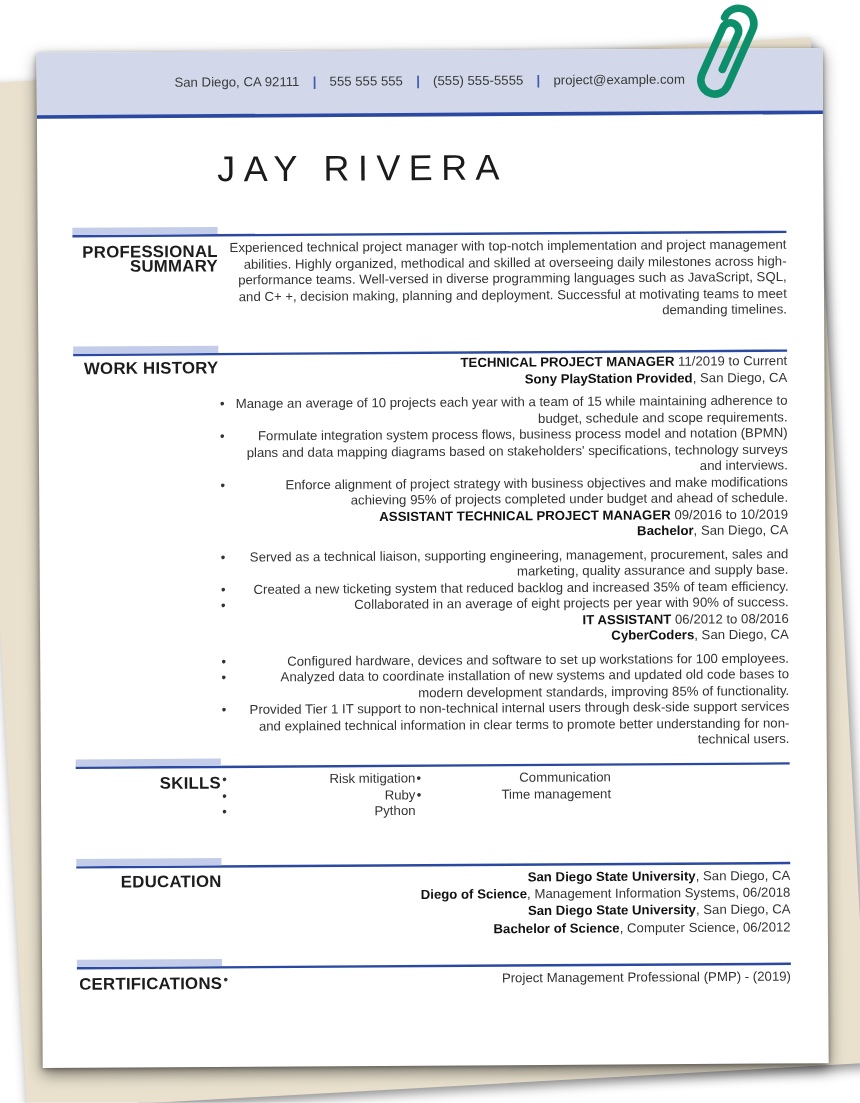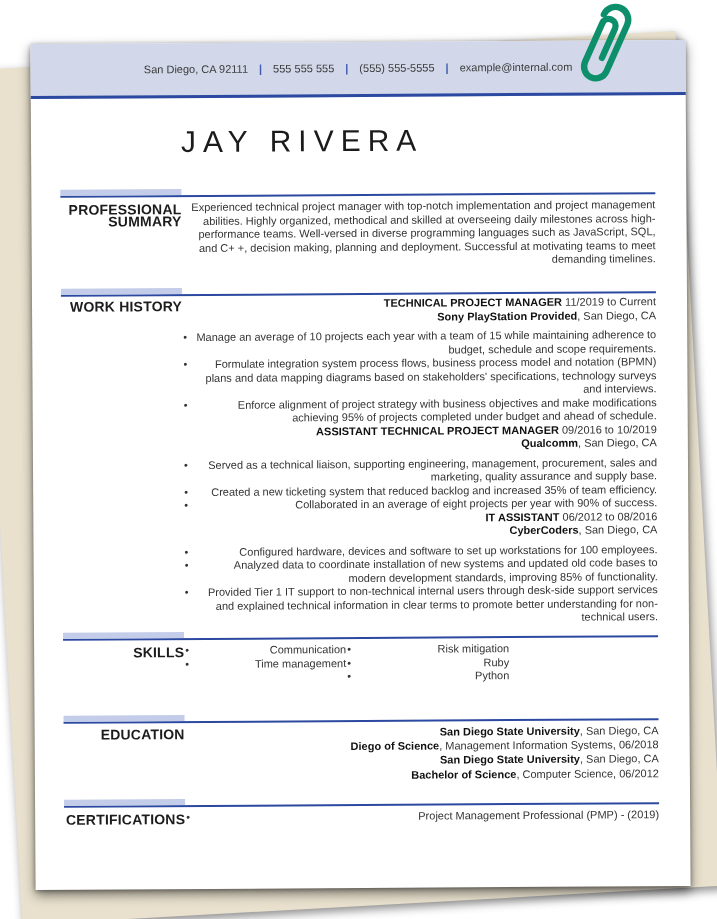--- a/index.html
+++ b/index.html
@@ -69,21 +69,21 @@
 
   <div class="page">
 
     <div class="band">
       <span>San Diego, CA 92111</span>
       <span class="sep">|</span>
       <span>555 555 555</span>
       <span class="sep">|</span>
       <span>(555) 555-5555</span>
       <span class="sep">|</span>
-      <span>example@internal.com</span>
+      <span>project@example.com</span>
     </div>
 
     <div class="name">JAY RIVERA</div>
 
     <div class="divider" style="top:146px">
         <div class="bar"></div>
       </div>
     <div class="divider" style="top:245px">
         <div class="bar"></div>
       </div>
@@ -123,21 +123,21 @@
             <div class="bullet">Enforce alignment of project strategy with business objectives and make modifications achieving 95% of projects completed under budget and ahead of schedule.</div>
           </div>
         </div>
 
         <div>
           <div class="line">
             <span class="b">ASSISTANT TECHNICAL PROJECT MANAGER</span>
             <span>09/2016 to 10/2019</span>
           </div>
           <div class="line">
-            <span class="b">Qualcomm</span><span>, San Diego, CA</span>
+            <span class="b">Bachelor</span><span>, San Diego, CA</span>
           </div>
           <div class="bullets">
             <div class="bullet">Served as a technical liaison, supporting engineering, management, procurement, sales and marketing, quality assurance and supply base.</div>
             <div class="bullet">Created a new ticketing system that reduced backlog and increased 35% of team efficiency.</div>
             <div class="bullet">Collaborated in an average of eight projects per year with 90% of success.</div>
           </div>
         </div>
 
         <div>
           <div class="line">
@@ -155,28 +155,28 @@
         </div>
 
       </div>
     </div>
 
     <div class="section" style="top:601px">
       <div class="section-label">SKILLS</div>
       <div class="section-body">
         <div class="skills-cols">
           <div class="skills-col">
-            <div class="bullet">Communication</div>
-            <div class="bullet">Time management</div>
-          </div>
-          <div class="skills-col">
             <div class="bullet">Risk mitigation</div>
             <div class="bullet">Ruby</div>
             <div class="bullet">Python</div>
           </div>
+          <div class="skills-col">
+            <div class="bullet">Communication</div>
+            <div class="bullet">Time management</div>
+          </div>
         </div>
       </div>
     </div>
 
     <div class="section edu" style="top:683px">
       <div class="section-label">EDUCATION</div>
       <div class="section-body">
         <div>
           <div class="line">
             <span class="b">San Diego State University</span><span>, San Diego, CA</span>

